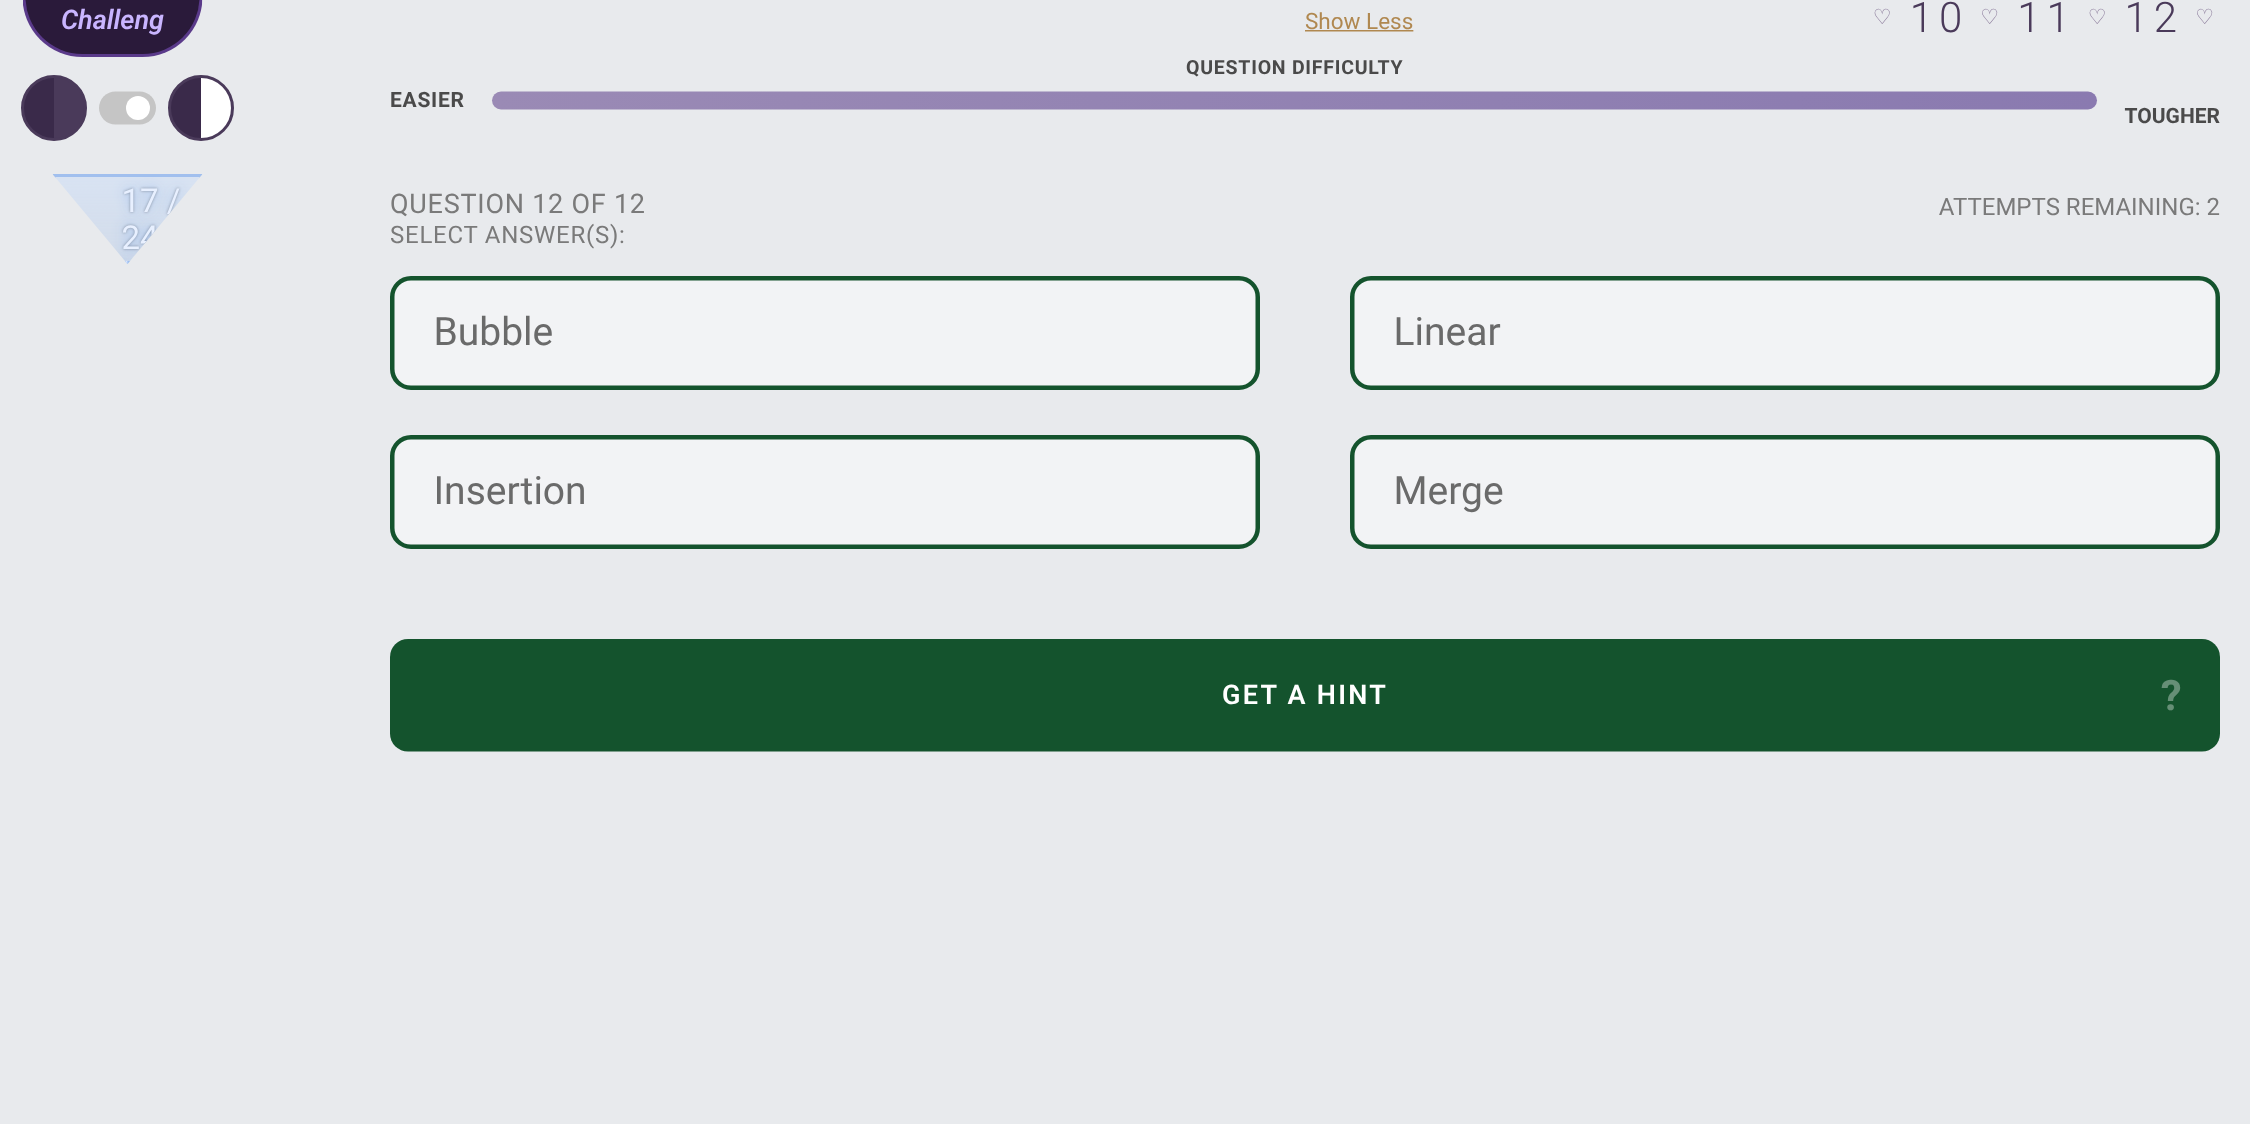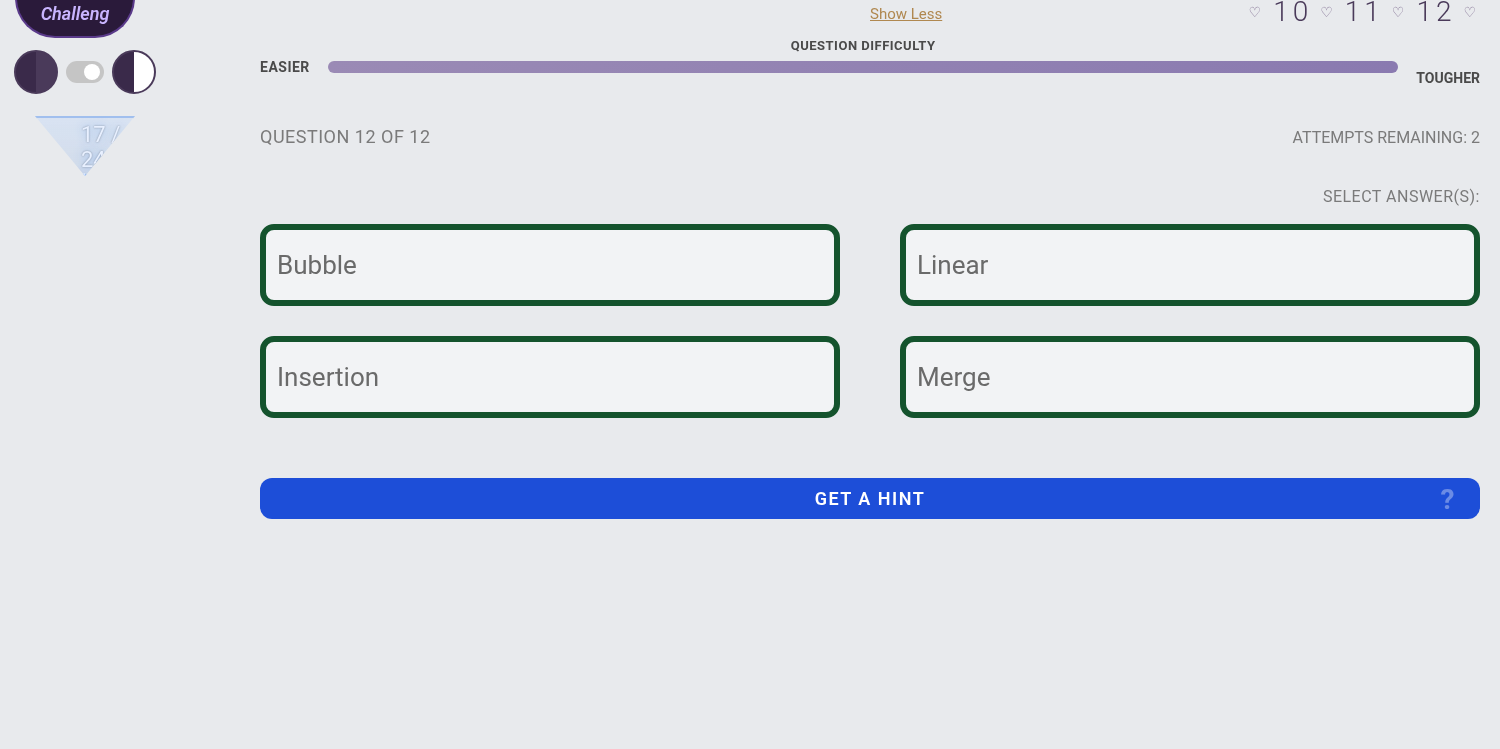--- a/index.html
+++ b/index.html
@@ -32,26 +32,26 @@
     .diff-bar { width: 100%; height: 12px; background: linear-gradient(90deg, #9a8ab5, #8a7ab0); border-radius: 6px; }
     .diff-label { position: absolute; top: -20px; left: 50%; transform: translateX(-50%); font-size: 13px; font-weight: 700; color: #4a4a4a; letter-spacing: 0.5px; }
     .tougher { font-size: 14px; font-weight: 700; color: #4a4a4a; margin-top: 22px; }
 
     .q-header { margin-top: 40px; display: flex; justify-content: space-between; align-items: flex-end; }
     .q-count { font-size: 18px; color: #7a7a7a; font-weight: 400; letter-spacing: 0.5px; }
     .attempts { font-size: 16px; color: #7a7a7a; font-weight: 400; }
 
     .q-text { margin-top: 18px; font-size: 30px; color: #5a5a5a; font-weight: 400; }
 
-    .select-label { margin-top: 40px; font-size: 16px; color: #7a7a7a; letter-spacing: 0.5px; text-align: right; }
+    .select-label { font-size: 16px; color: #7a7a7a; letter-spacing: 0.5px; }
 
     .answers { margin-top: 18px; display: grid; grid-template-columns: 1fr 1fr; gap: 30px 60px; }
-    .answer { border: 6px solid #14532d; border-radius: 14px; padding: 20px 11px; font-size: 26px; color: #6a6a6a; background: #f2f3f5; cursor: pointer; }
+    .answer { border: 3px solid #14532d; border-radius: 14px; padding: 20px 26px; font-size: 26px; color: #6a6a6a; background: #f2f3f5; cursor: pointer; }
 
-    .hint-btn { margin-top: 60px; width: 100%; background: #1d4ed8; color: #fff; border: none; border-radius: 12px; padding: 10px; font-size: 18px; font-weight: 600; letter-spacing: 1.5px; cursor: pointer; position: relative; }
+    .hint-btn { margin-top: 60px; width: 100%; background: #14532d; color: #fff; border: none; border-radius: 12px; padding: 27px; font-size: 18px; font-weight: 600; letter-spacing: 1.5px; cursor: pointer; position: relative; }
     .hint-q { position: absolute; right: 24px; top: 50%; transform: translateY(-50%); font-size: 28px; color: rgba(255,255,255,0.35); font-weight: 700; }
   </style>
 </head>
 <body>
 
 <div class="top-bar">
   <div class="top-badge">
     <span>Challeng</span>
   </div>
   <a class="show-less">Show Less</a>

